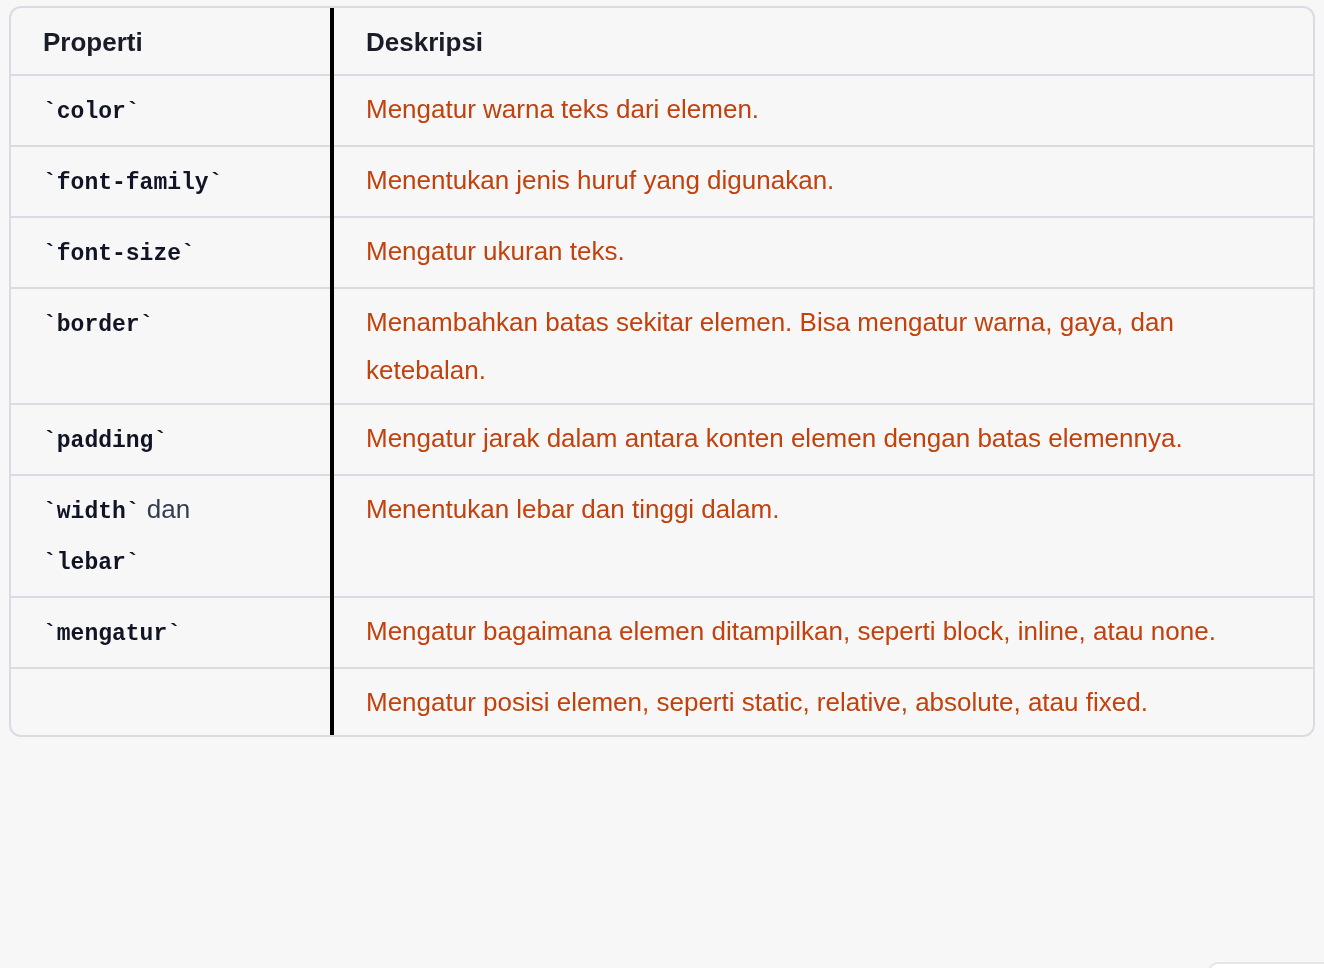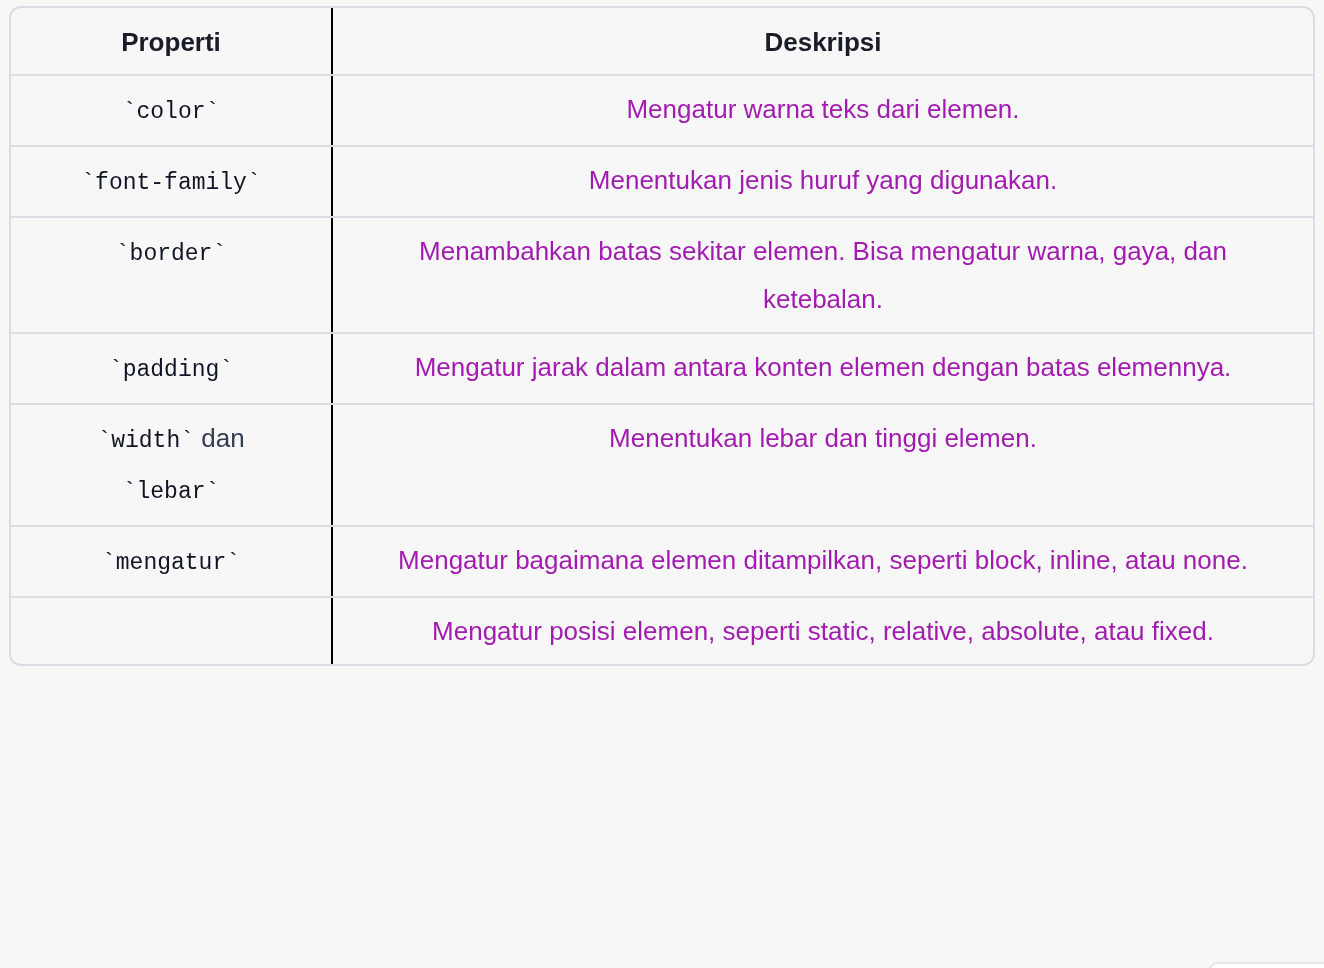--- a/index.html
+++ b/index.html
@@ -3,27 +3,27 @@
 <meta charset="utf-8">
 <style>
   html, body { margin:0; padding:0; background:#f7f7f8; }
   body { width:1324px; height:968px; overflow:hidden; position:relative; font-family:"Liberation Sans", sans-serif; }
   .table-wrap {
     position:absolute; left:9px; top:6px; width:1302px;
     border:2px solid #dcdbe4; border-radius:12px; overflow:hidden; background:#f7f7f8;
   }
   table { border-collapse:collapse; width:100%; table-layout:fixed; }
   col.c1 { width:321px; }
-  th, td { border-bottom:2px solid #dcdbe4; text-align:center; vertical-align:top; padding:0 32px; }
-  th + th, td + td { border-left:2px solid #000000; }
+  th, td { border-bottom:2px solid #dcdbe4; text-align:left; vertical-align:top; padding:0 32px; }
+  th + th, td + td { border-left:4px solid #000000; }
   tr:last-child td { border-bottom:none; }
   th { height:64px; font-weight:bold; font-size:26px; color:#1a1c27; vertical-align:middle; padding-top:2px; }
-  td { font-size:26px; color:#a21caf; line-height:48px; padding-top:9px; padding-bottom:9px; }
+  td { font-size:26px; color:#c2410c; line-height:48px; padding-top:9px; padding-bottom:9px; }
   td.prop { color:#1a1c27; }
-  code { font-family:"Liberation Mono", monospace; font-weight:normal; font-size:23px; color:#111424; }
+  code { font-family:"Liberation Mono", monospace; font-weight:bold; font-size:23px; color:#111424; }
   .plain { color:#343c4e; }
   .corner {
     position:absolute; left:1208px; top:962px; width:140px; height:20px;
     border:2px solid #e6e5ec; border-radius:10px; background:#fff;
   }
 </style>
 </head>
 <body>
 
 <div class="table-wrap">
@@ -41,30 +41,34 @@
     <tbody>
       <tr>
         <td class="prop"><code>`color`</code></td>
         <td>Mengatur warna teks dari elemen.</td>
       </tr>
       <tr>
         <td class="prop"><code>`font-family`</code></td>
         <td>Menentukan jenis huruf yang digunakan.</td>
       </tr>
       <tr>
+        <td class="prop"><code>`font-size`</code></td>
+        <td>Mengatur ukuran teks.</td>
+      </tr>
+      <tr>
         <td class="prop"><code>`border`</code></td>
         <td>Menambahkan batas sekitar elemen. Bisa mengatur warna, gaya, dan ketebalan.</td>
       </tr>
       <tr>
         <td class="prop"><code>`padding`</code></td>
         <td>Mengatur jarak dalam antara konten elemen dengan batas elemennya.</td>
       </tr>
       <tr>
         <td class="prop"><code>`width`</code> <span class="plain">dan</span><br><code>`lebar`</code></td>
-        <td>Menentukan lebar dan tinggi elemen.</td>
+        <td>Menentukan lebar dan tinggi dalam.</td>
       </tr>
       <tr>
         <td class="prop"><code>`mengatur`</code></td>
         <td>Mengatur bagaimana elemen ditampilkan, seperti block, inline, atau none.</td>
       </tr>
       <tr>
         <td class="prop"></td>
         <td>Mengatur posisi elemen, seperti static, relative, absolute, atau fixed.</td>
       </tr>
     </tbody>

